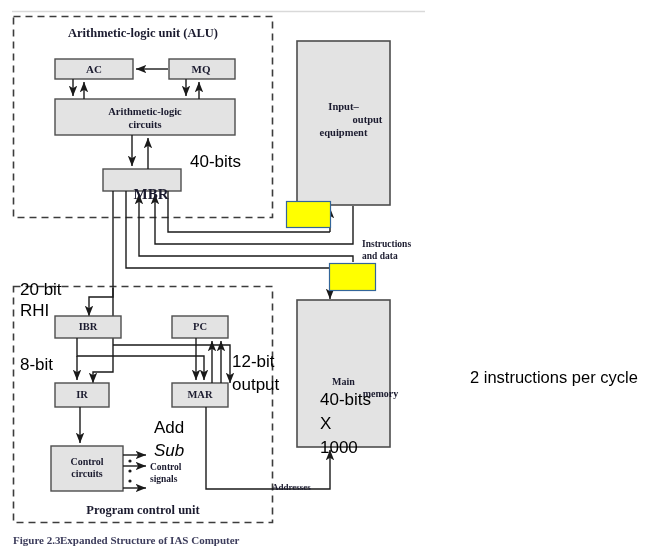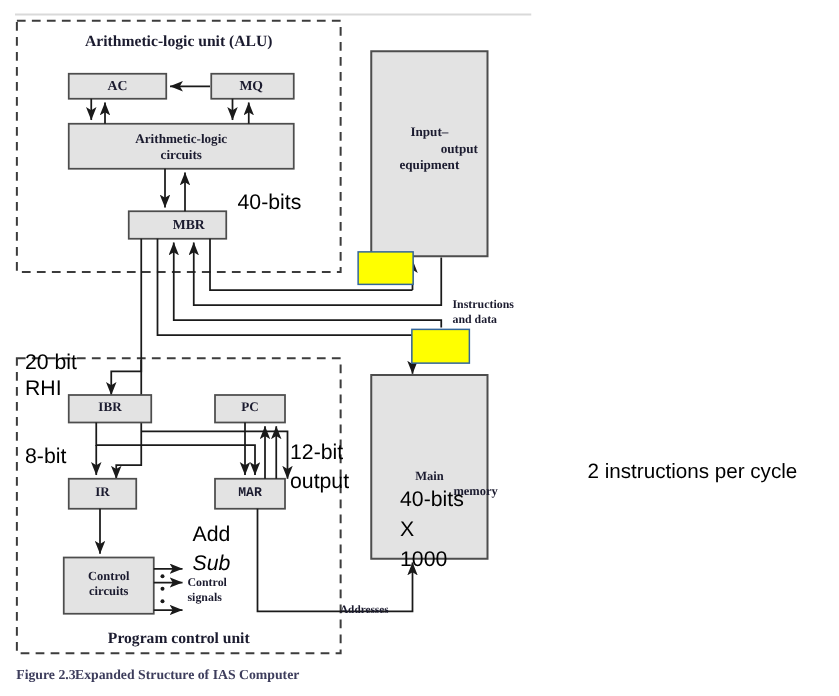--- a/index.html
+++ b/index.html
@@ -96,33 +96,33 @@
     <circle cx="130" cy="481" r="1.6" fill="#1a1a1a"></circle>
   </svg>
 
   <div class="lbl fig ctr" style="left:43px;top:503px;width:200px;font-size:12.5px;">Program control unit</div>
   <div class="lbl fig ctr" style="left:43px;top:26px;width:200px;font-size:12.5px;">Arithmetic-logic unit (ALU)</div>
 
   <div class="lbl fig ctr" style="left:55px;top:63px;width:78px;font-size:11px;">AC</div>
   <div class="lbl fig ctr" style="left:169px;top:63px;width:64px;font-size:11px;">MQ</div>
   <div class="lbl fig ctr" style="left:55px;top:105px;width:180px;font-size:10.5px;line-height:13px;">Arithmetic-logic</div>
   <div class="lbl fig ctr" style="left:55px;top:118px;width:180px;font-size:10.5px;line-height:13px;">circuits</div>
-  <div class="lbl fig ctr" style="left:103px;top:174px;width:96px;font-size:11px;">MBR</div>
+  <div class="lbl fig ctr" style="left:103px;top:186px;width:96px;font-size:15px;">MBR</div>
 
   <div class="lbl fig ctr" style="left:297px;top:100px;width:93px;font-size:10.5px;line-height:13px;">Input–</div>
   <div class="lbl fig ctr" style="left:297px;top:113px;width:93px;font-size:10.5px;line-height:13px;padding-left:24px;">output</div>
   <div class="lbl fig ctr" style="left:297px;top:126px;width:93px;font-size:10.5px;line-height:13px;">equipment</div>
 
   <div class="lbl fig ctr" style="left:297px;top:376px;width:93px;font-size:10px;line-height:12px;">Main</div>
   <div class="lbl fig ctr" style="left:297px;top:388px;width:93px;font-size:10px;line-height:12px;margin-left:37px;">memory</div>
 
   <div class="lbl fig ctr" style="left:55px;top:321px;width:66px;font-size:10.5px;">IBR</div>
   <div class="lbl fig ctr" style="left:172px;top:321px;width:56px;font-size:10.5px;">PC</div>
   <div class="lbl fig ctr" style="left:55px;top:389px;width:54px;font-size:10.5px;">IR</div>
-  <div class="lbl fig ctr" style="left:172px;top:389px;width:56px;font-size:10.5px;font-family:Liberation Mono, monospace;">MAR</div>
+  <div class="lbl fig ctr" style="left:172px;top:389px;width:56px;font-size:10.5px;">MAR</div>
   <div class="lbl fig ctr" style="left:51px;top:456px;width:72px;font-size:10px;line-height:12px;">Control</div>
   <div class="lbl fig ctr" style="left:51px;top:468px;width:72px;font-size:10px;line-height:12px;">circuits</div>
 
   <div class="lbl fig" style="left:362px;top:238px;font-size:9.5px;line-height:12px;">Instructions</div>
   <div class="lbl fig" style="left:362px;top:250px;font-size:9.5px;line-height:12px;">and data</div>
   <div class="lbl fig" style="left:272px;top:482px;font-size:9px;">Addresses</div>
   <div class="lbl fig" style="left:150px;top:461px;font-size:9.5px;line-height:12px;">Control</div>
   <div class="lbl fig" style="left:150px;top:473px;font-size:9.5px;line-height:12px;">signals</div>
 
   <div class="lbl ann" style="left:190px;top:152px;font-size:17px;">40-bits</div>

